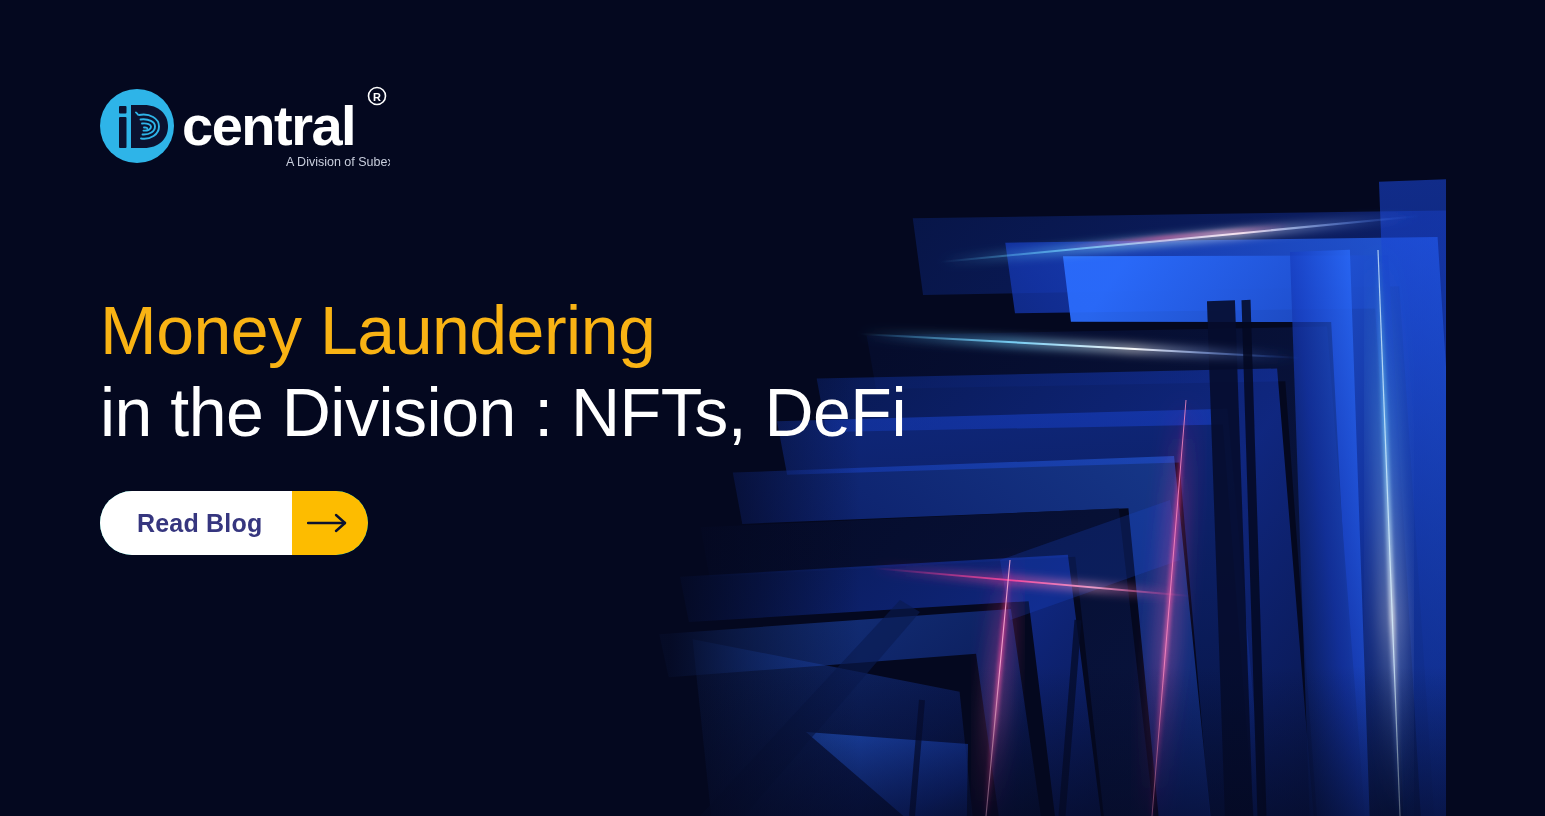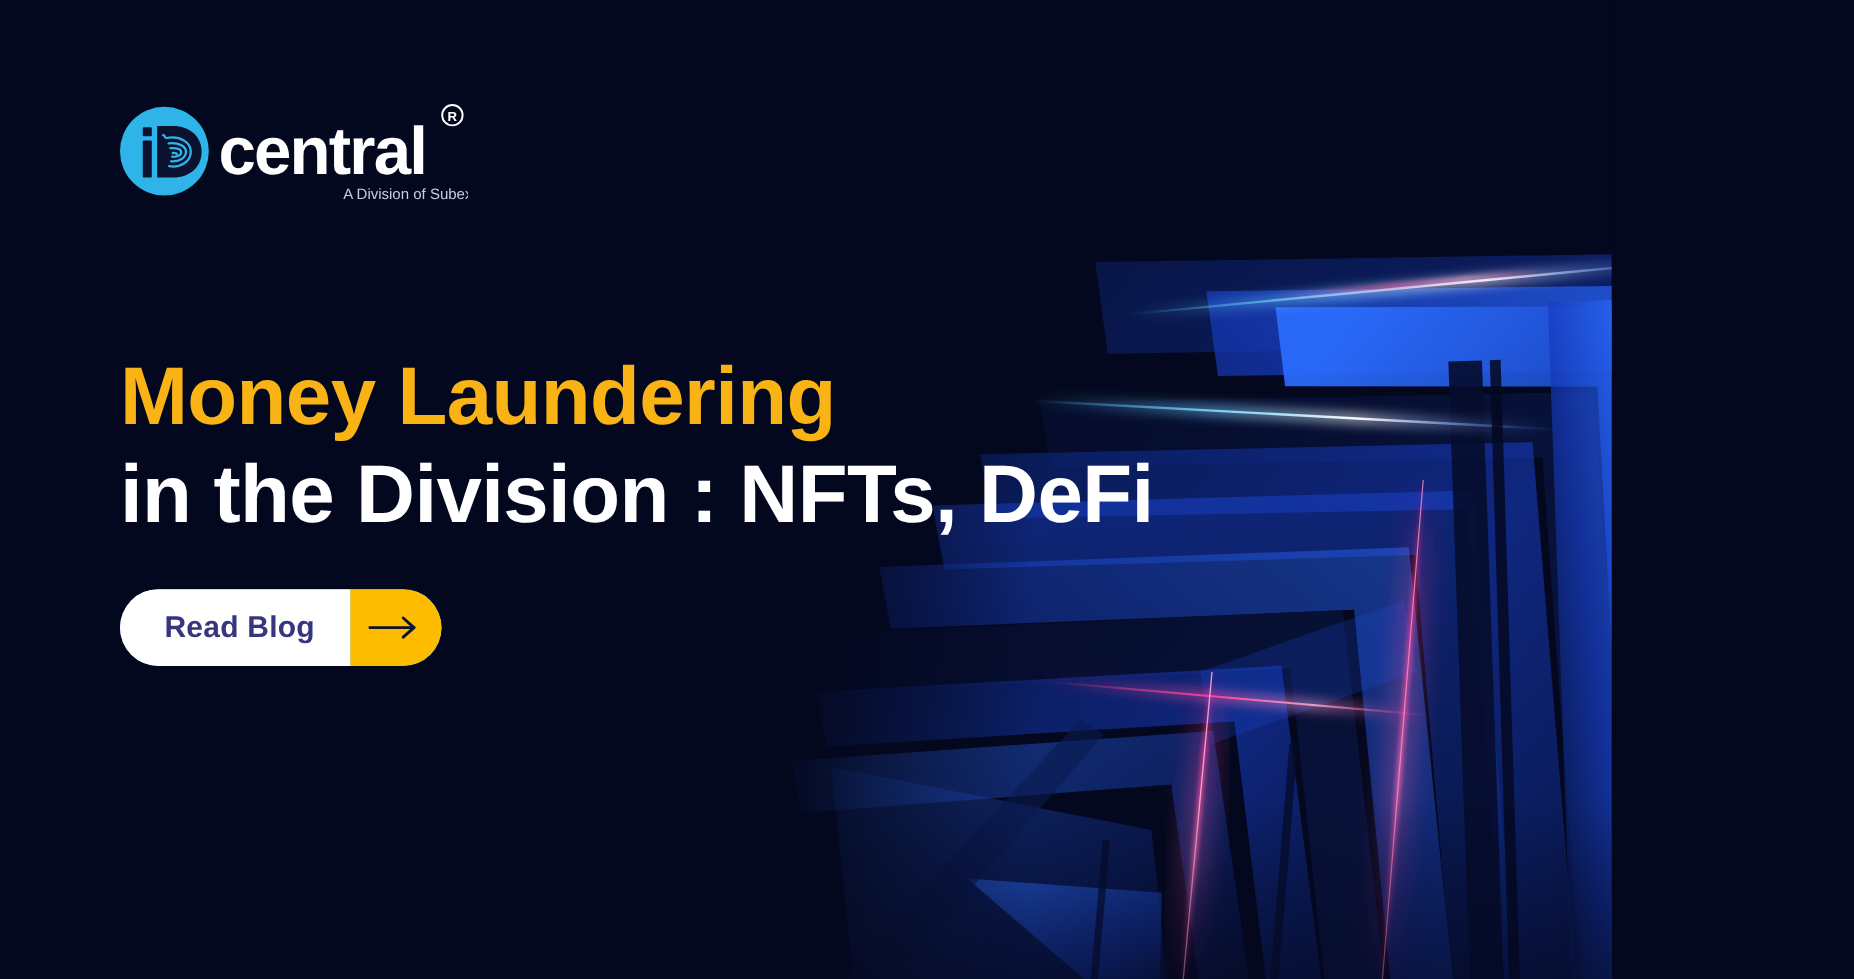--- a/index.html
+++ b/index.html
@@ -5,21 +5,21 @@
 <style>
   html, body {
     margin: 0;
     padding: 0;
     background: #04081f;
   }
   * { box-sizing: border-box; }
 
   .banner {
     position: relative;
-    width: 1343px;
+    width: 1446px;
     height: 816px;
     background: #04081f;
     overflow: hidden;
     font-family: "Liberation Sans", sans-serif;
   }
 
   
   .bg-art {
     position: absolute;
     inset: 0;
@@ -60,40 +60,40 @@
     position: absolute;
     left: 100px;
     top: 296px;
     margin: 0;
     line-height: 1.0;
     letter-spacing: -0.5px;
   }
   .headline .ln {
     display: block;
     font-size: 68px;
-    font-weight: 700;
+    font-weight: 400;
     white-space: nowrap;
   }
   .headline .ln1 { color: #f9b314; margin-bottom: 14px; }
   .headline .ln2 { color: #ffffff; }
 
   
   .cta {
     position: absolute;
     left: 100px;
     top: 491px;
     display: inline-flex;
     align-items: stretch;
     height: 64px;
     border: 0;
     padding: 0;
     border-radius: 34px;
     overflow: hidden;
     cursor: pointer;
-    background: #7dd3fc;
+    background: #14b8a6;
     text-decoration: none;
   }
   .cta-label {
     display: flex;
     align-items: center;
     justify-content: center;
     background: #ffffff;
     color: #36367f;
     font-size: 25px;
     font-weight: 600;

